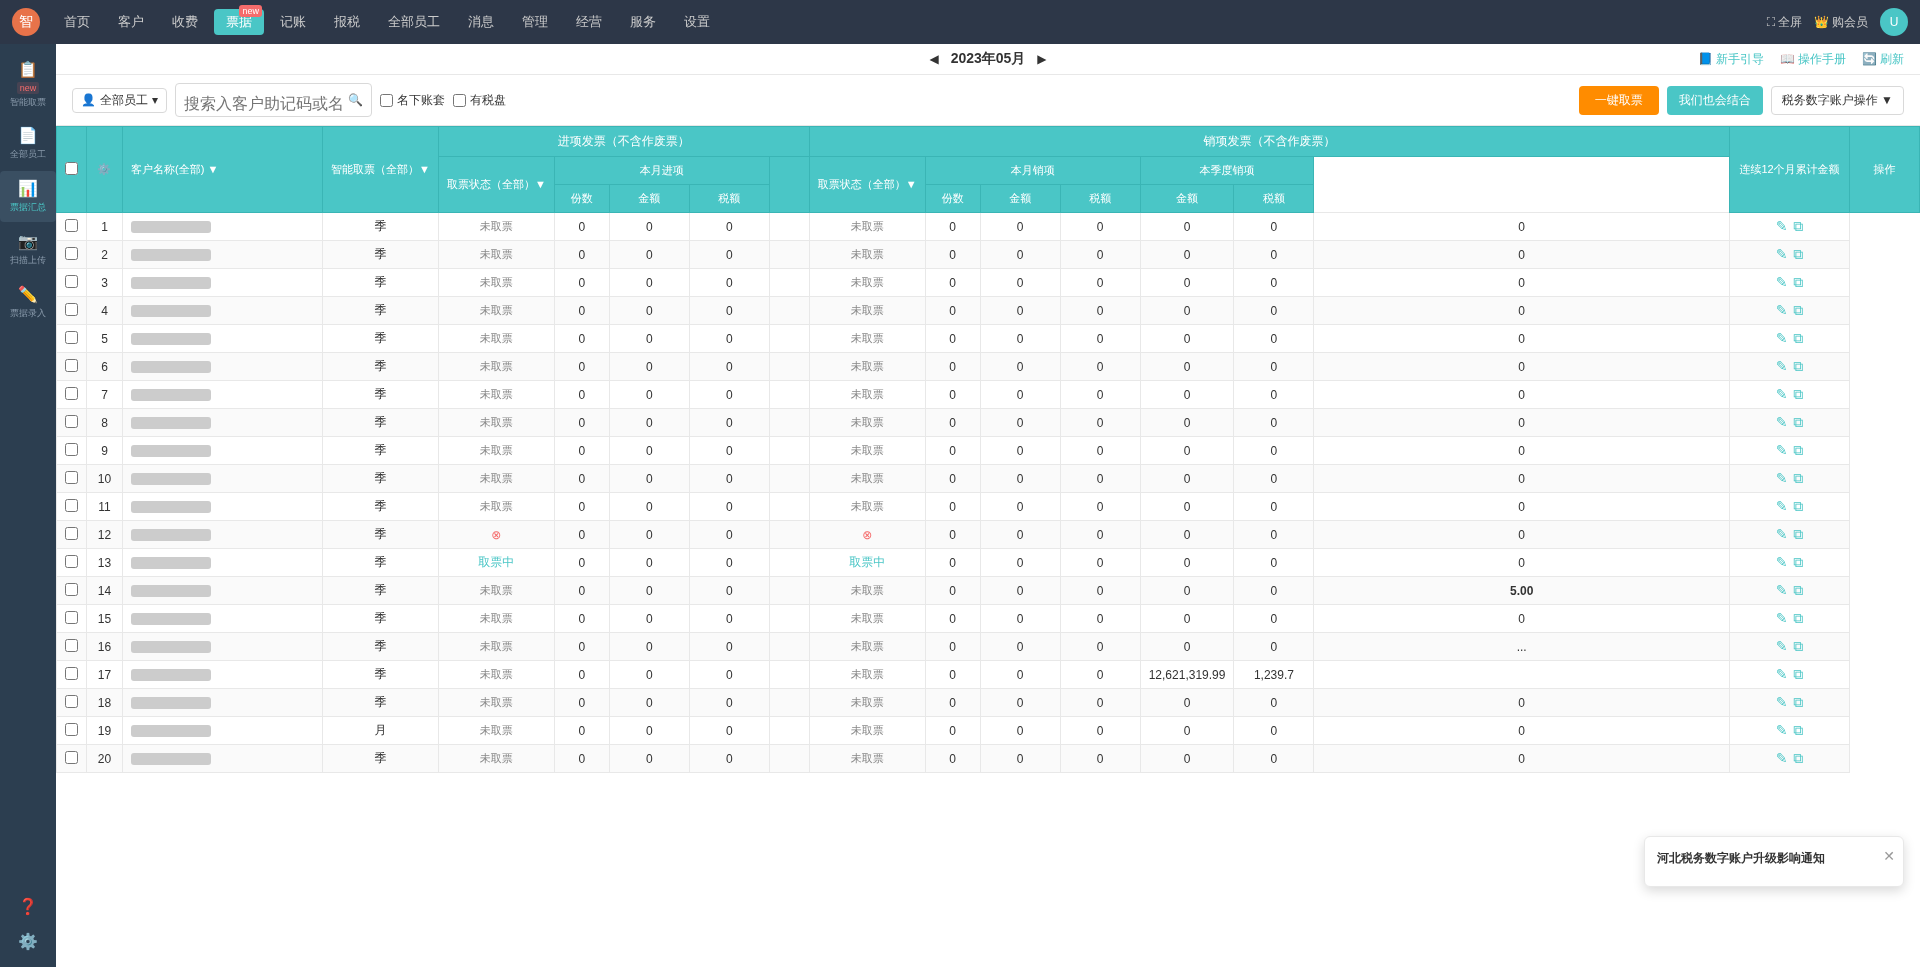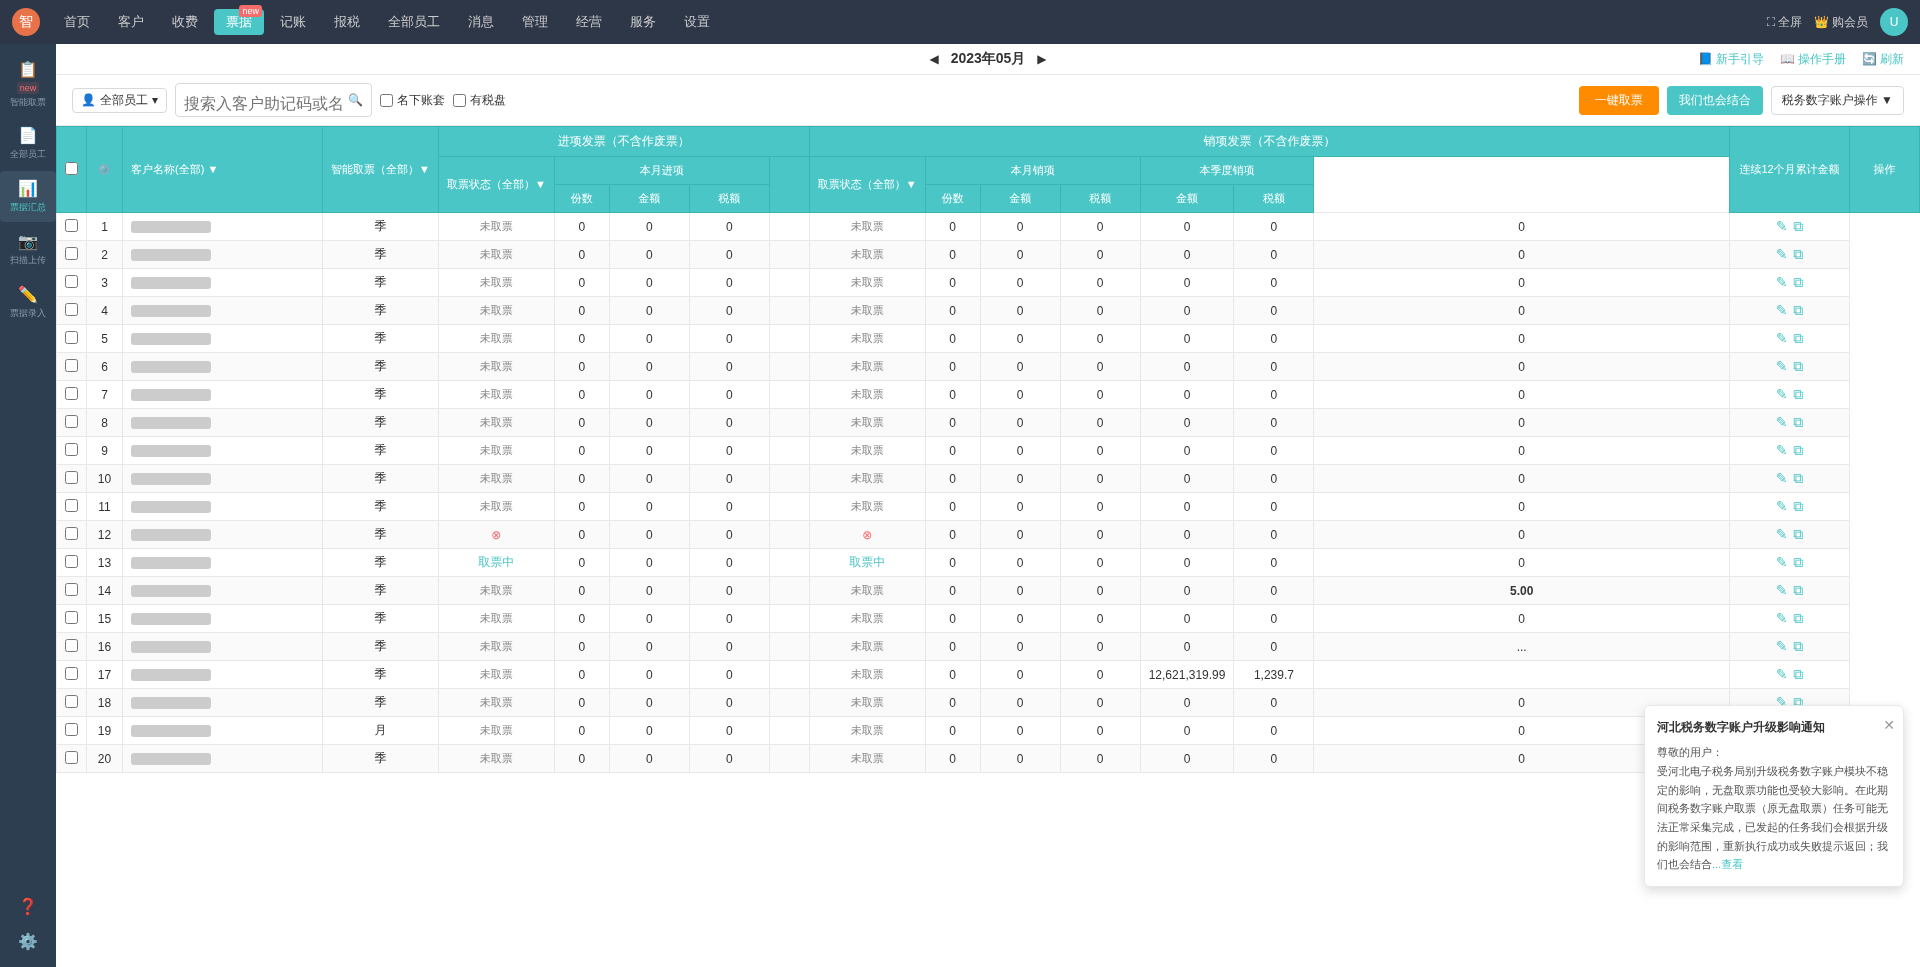--- a/index.html
+++ b/index.html
@@ -722,17 +722,13 @@
           </tbody>
       </table>
     </div>
 
   </div>
 </div>
 
 <div class="notification-popup">
   <div class="popup-title">河北税务数字账户升级影响通知</div>
   <span class="popup-close">✕</span>
-  <div style="font-size:11px;color:#555;line-height:1.7;">
-    尊敬的用户：<br>
-    受河北电子税务局别升级税务数字账户模块不稳定的影响，无盘取票功能也受较大影响。在此期间税务数字账户取票（原无盘取票）任务可能无法正常采集完成，已发起的任务我们会根据升级的影响范围，重新执行成功或失败提示返回；我们也会结合<span style="color:#4ac6c6;cursor:pointer;">...查看</span>
-  </div>
 </div>
 
 </body></html>

